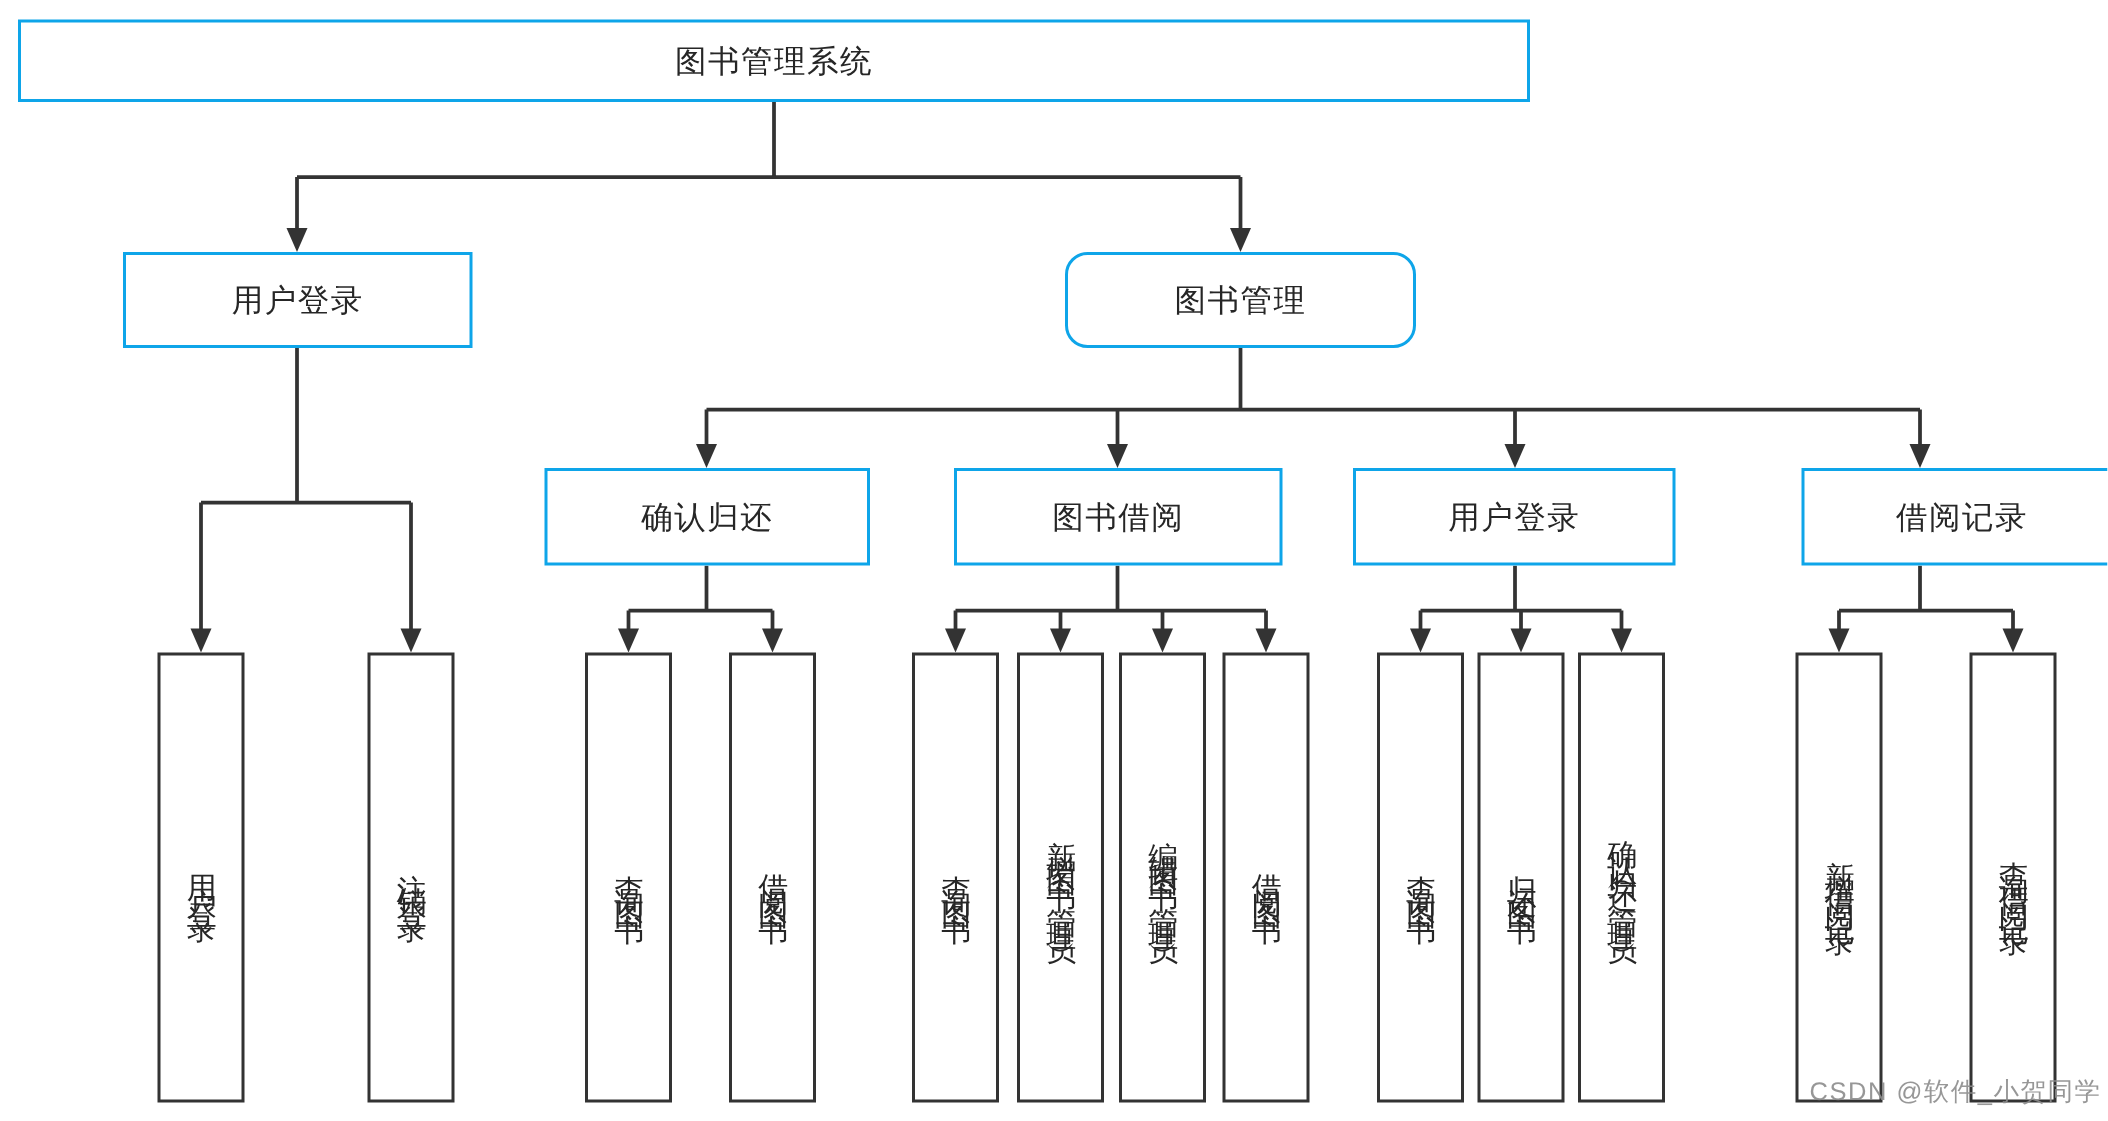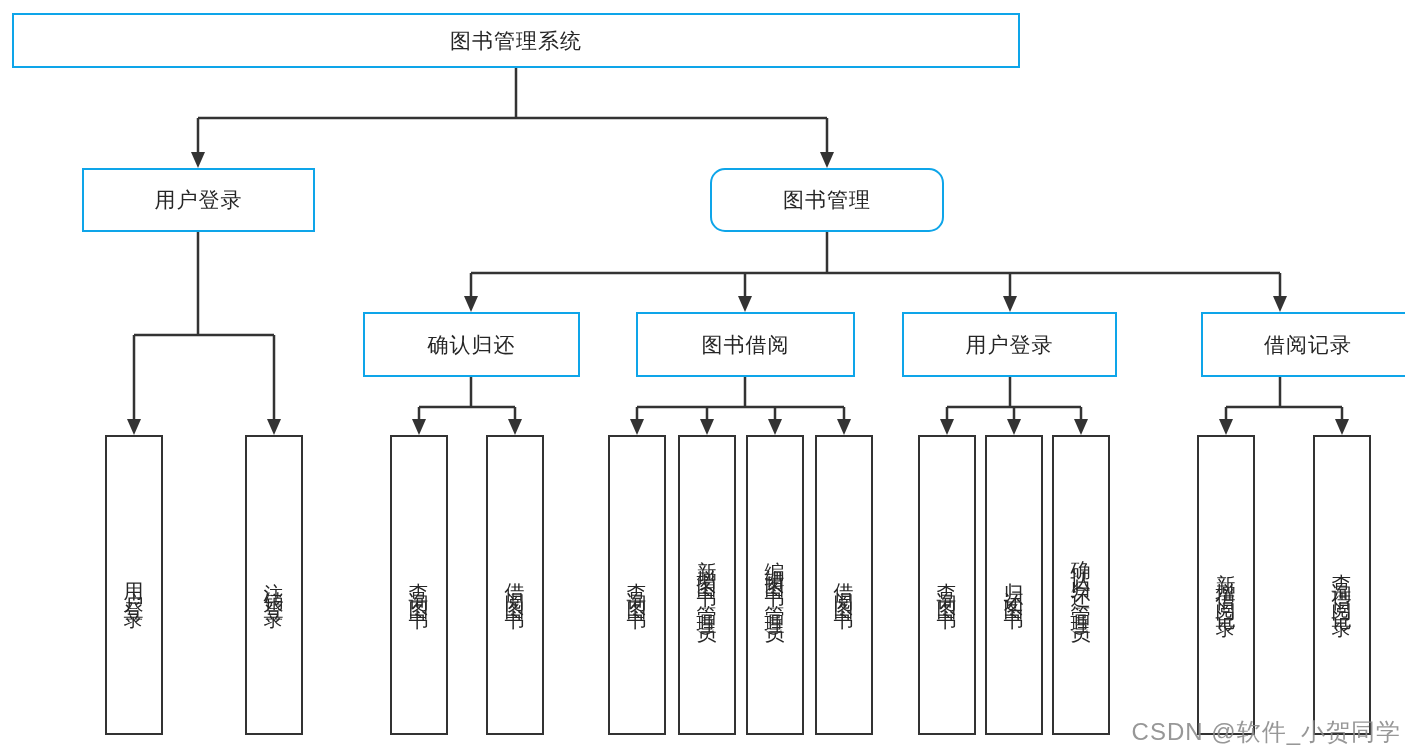--- a/index.html
+++ b/index.html
@@ -32,21 +32,21 @@
   .vbox .vtext{
     writing-mode:vertical-rl;
     text-orientation:mixed;
     letter-spacing:9px;
     line-height:1;
     max-height:292px;
   }
   #watermark{
     position:absolute;
     right:4px;top:716px;
-    font-size:24px;
+    font-size:17px;
     color:rgba(140,140,140,0.9);
     letter-spacing:1px;
     white-space:nowrap;
   }
 </style>
 </head>
 <body>
 
 <div id="stage">
 

